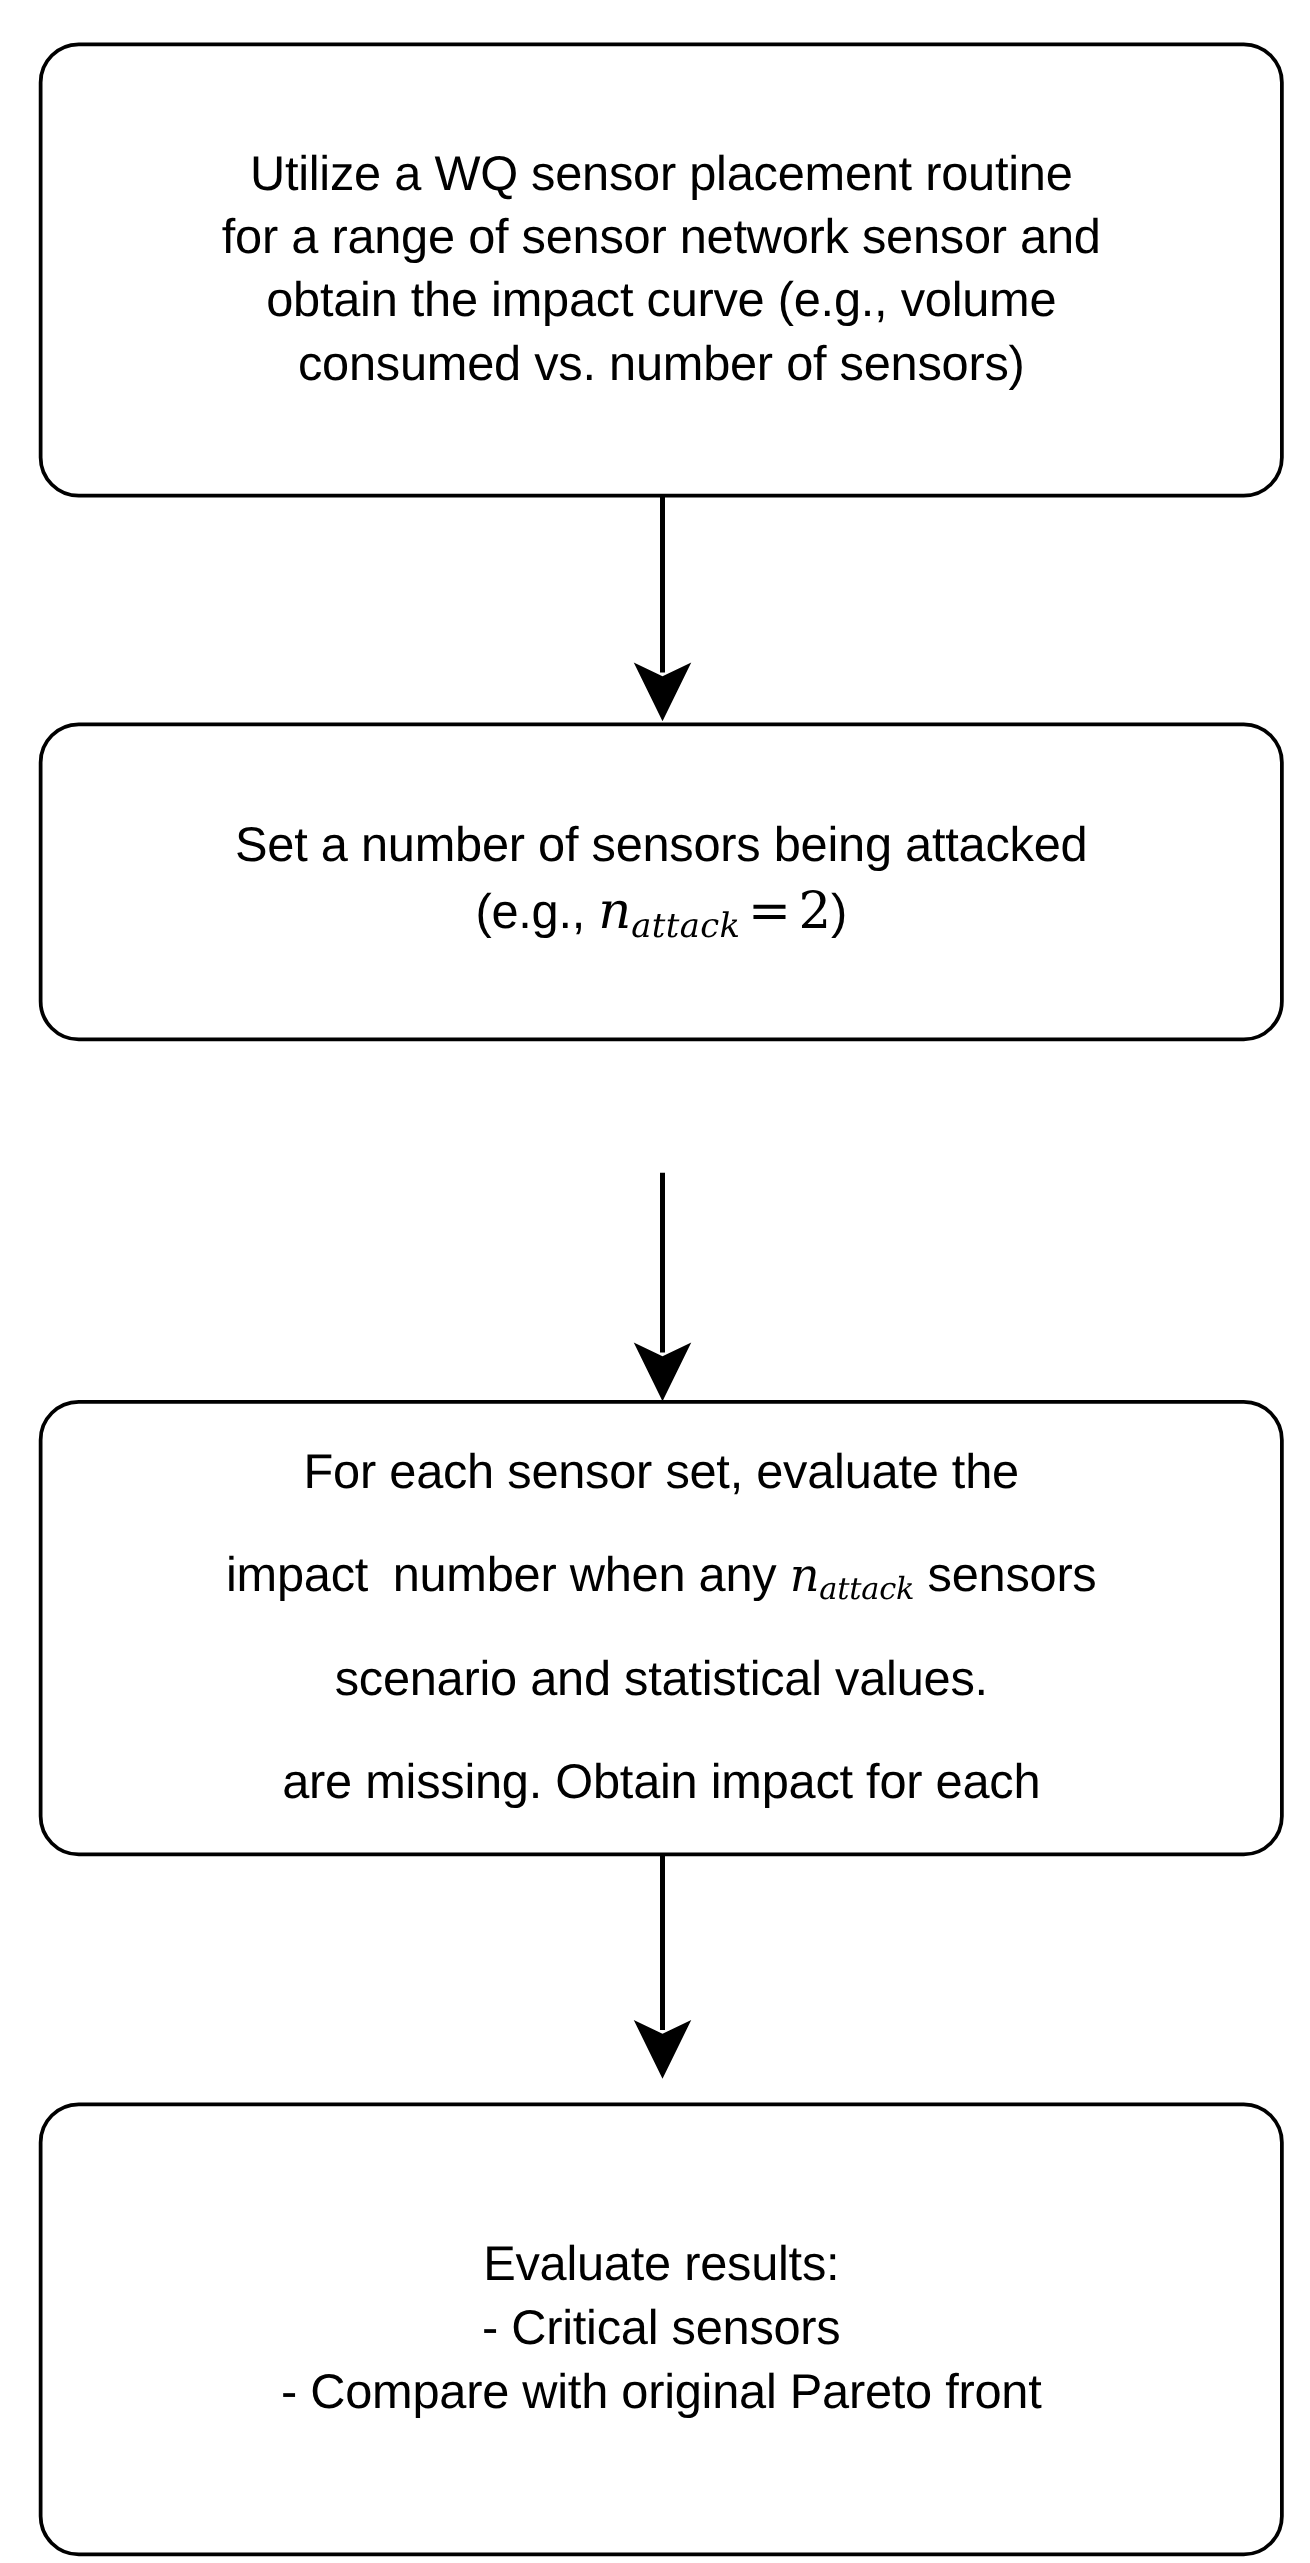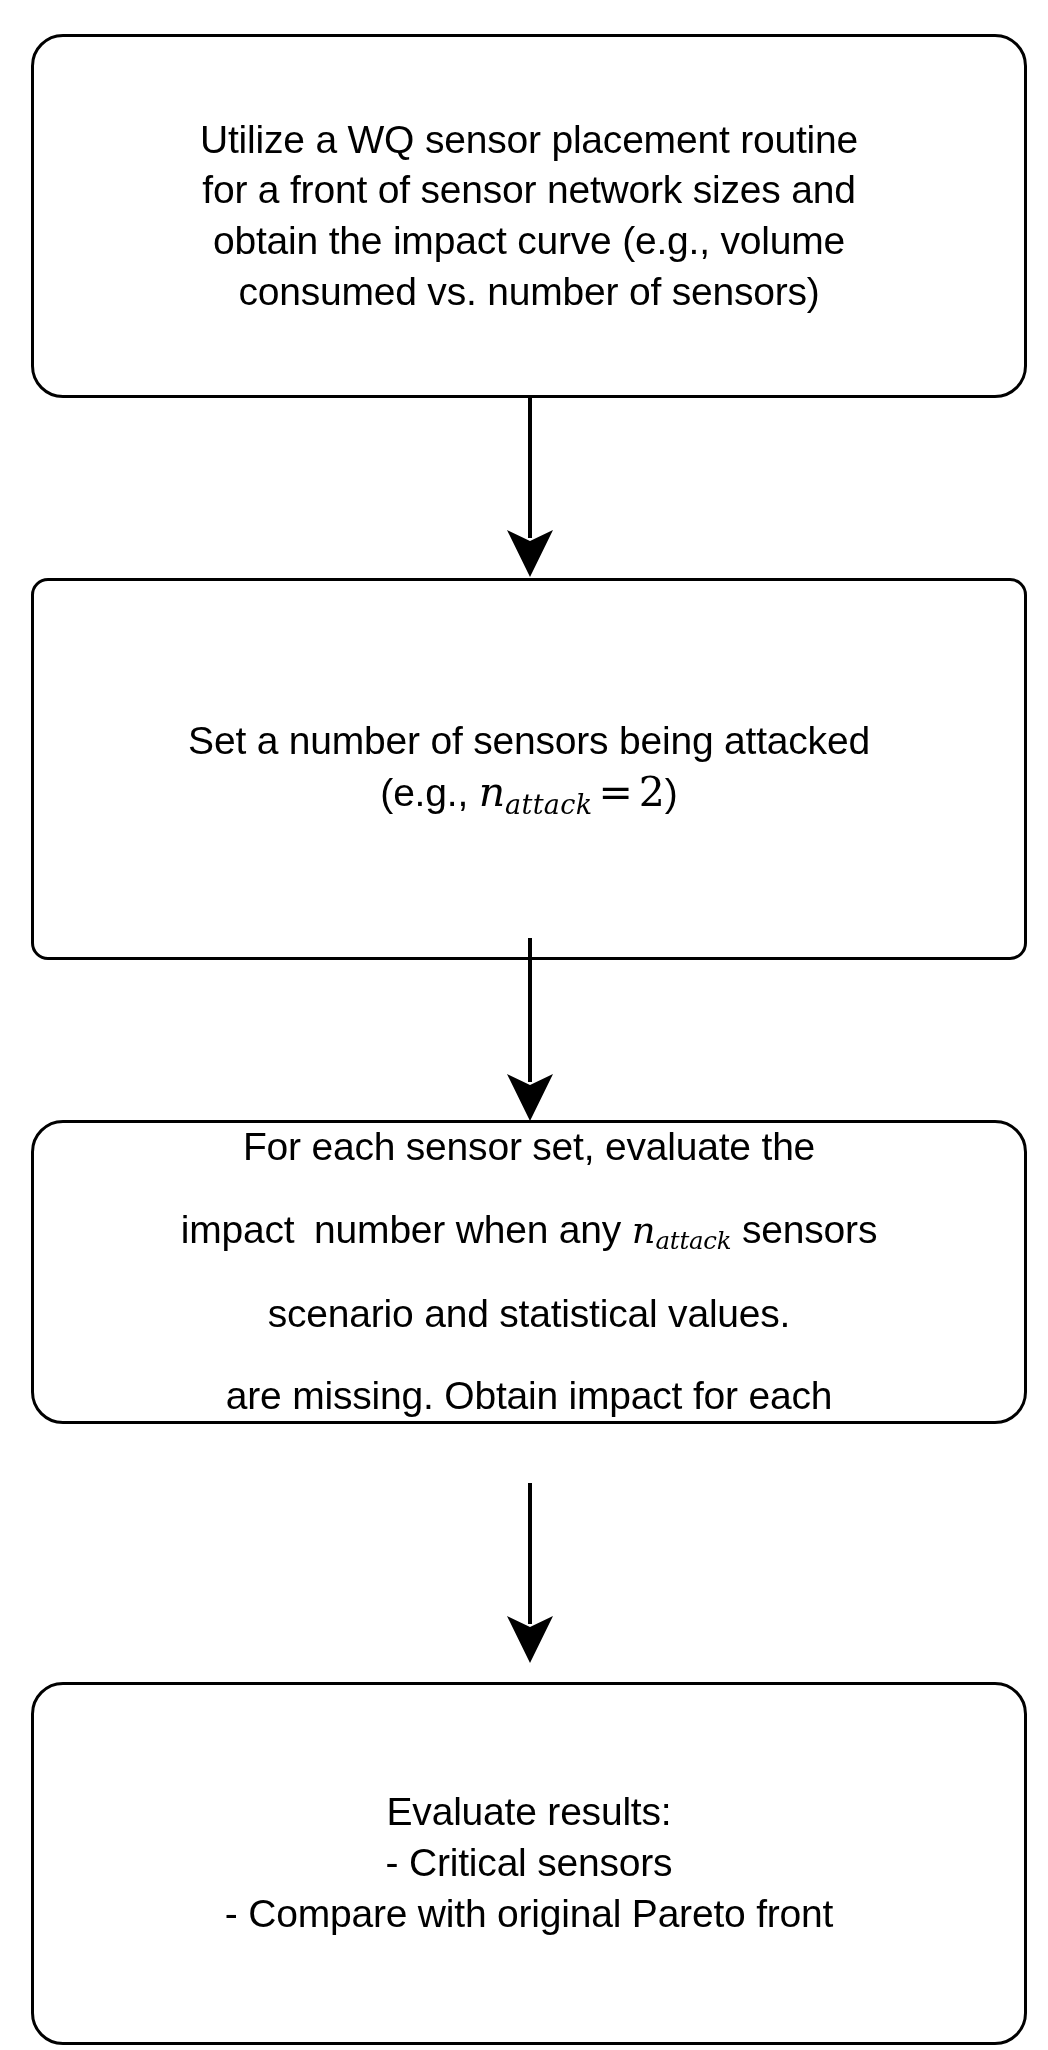--- a/index.html
+++ b/index.html
@@ -44,22 +44,22 @@
     font-size: 39px;
     line-height: 1.30;
     color: #000000;
     letter-spacing: -0.2px;
     padding: 0 14px;
     white-space: nowrap;
   }
 
   
   #node-1 { top: 34px;   height: 264px; }
-  #node-2 { top: 578px;  height: 382px; border-radius: 17px; }
-  #node-3 { top: 1120px; height: 304px; gap: 32px; }
+  #node-2 { top: 578px;  height: 255px; }
+  #node-3 { top: 1120px; height: 365px; gap: 32px; }
   #node-4 { top: 1662px; height: 363px; margin-top: 20px; }
 
   #node-1 { height: 364px; }
 
   
   .connector {
     position: absolute;
     left: 0;
     width: 1048px;
   }
@@ -106,21 +106,21 @@
   .underline { text-underline-offset: 2px; }
   .sp { display: inline-block; width: 9px; }
 </style>
 </head>
 <body>
 
 <div id="flowchart">
 
   <div class="node" id="node-1">
     <div class="node-text">Utilize a WQ sensor placement routine</div>
-    <div class="node-text">for a front of sensor network sizes and</div>
+    <div class="node-text">for a range of sensor network sensor and</div>
     <div class="node-text">obtain the impact curve (e.g., volume</div>
     <div class="node-text">consumed vs. number of sensors)</div>
   </div>
 
   <div class="connector" id="connector-1">
     <svg width="1048" height="182" viewBox="0 0 1048 182" xmlns="http://www.w3.org/2000/svg">
       <line x1="530" y1="0" x2="530" y2="142" stroke="#000000" stroke-width="4"></line>
       <polygon points="530,181 507,134 530,145 553,134" fill="#000000"></polygon>
     </svg>
   </div>

